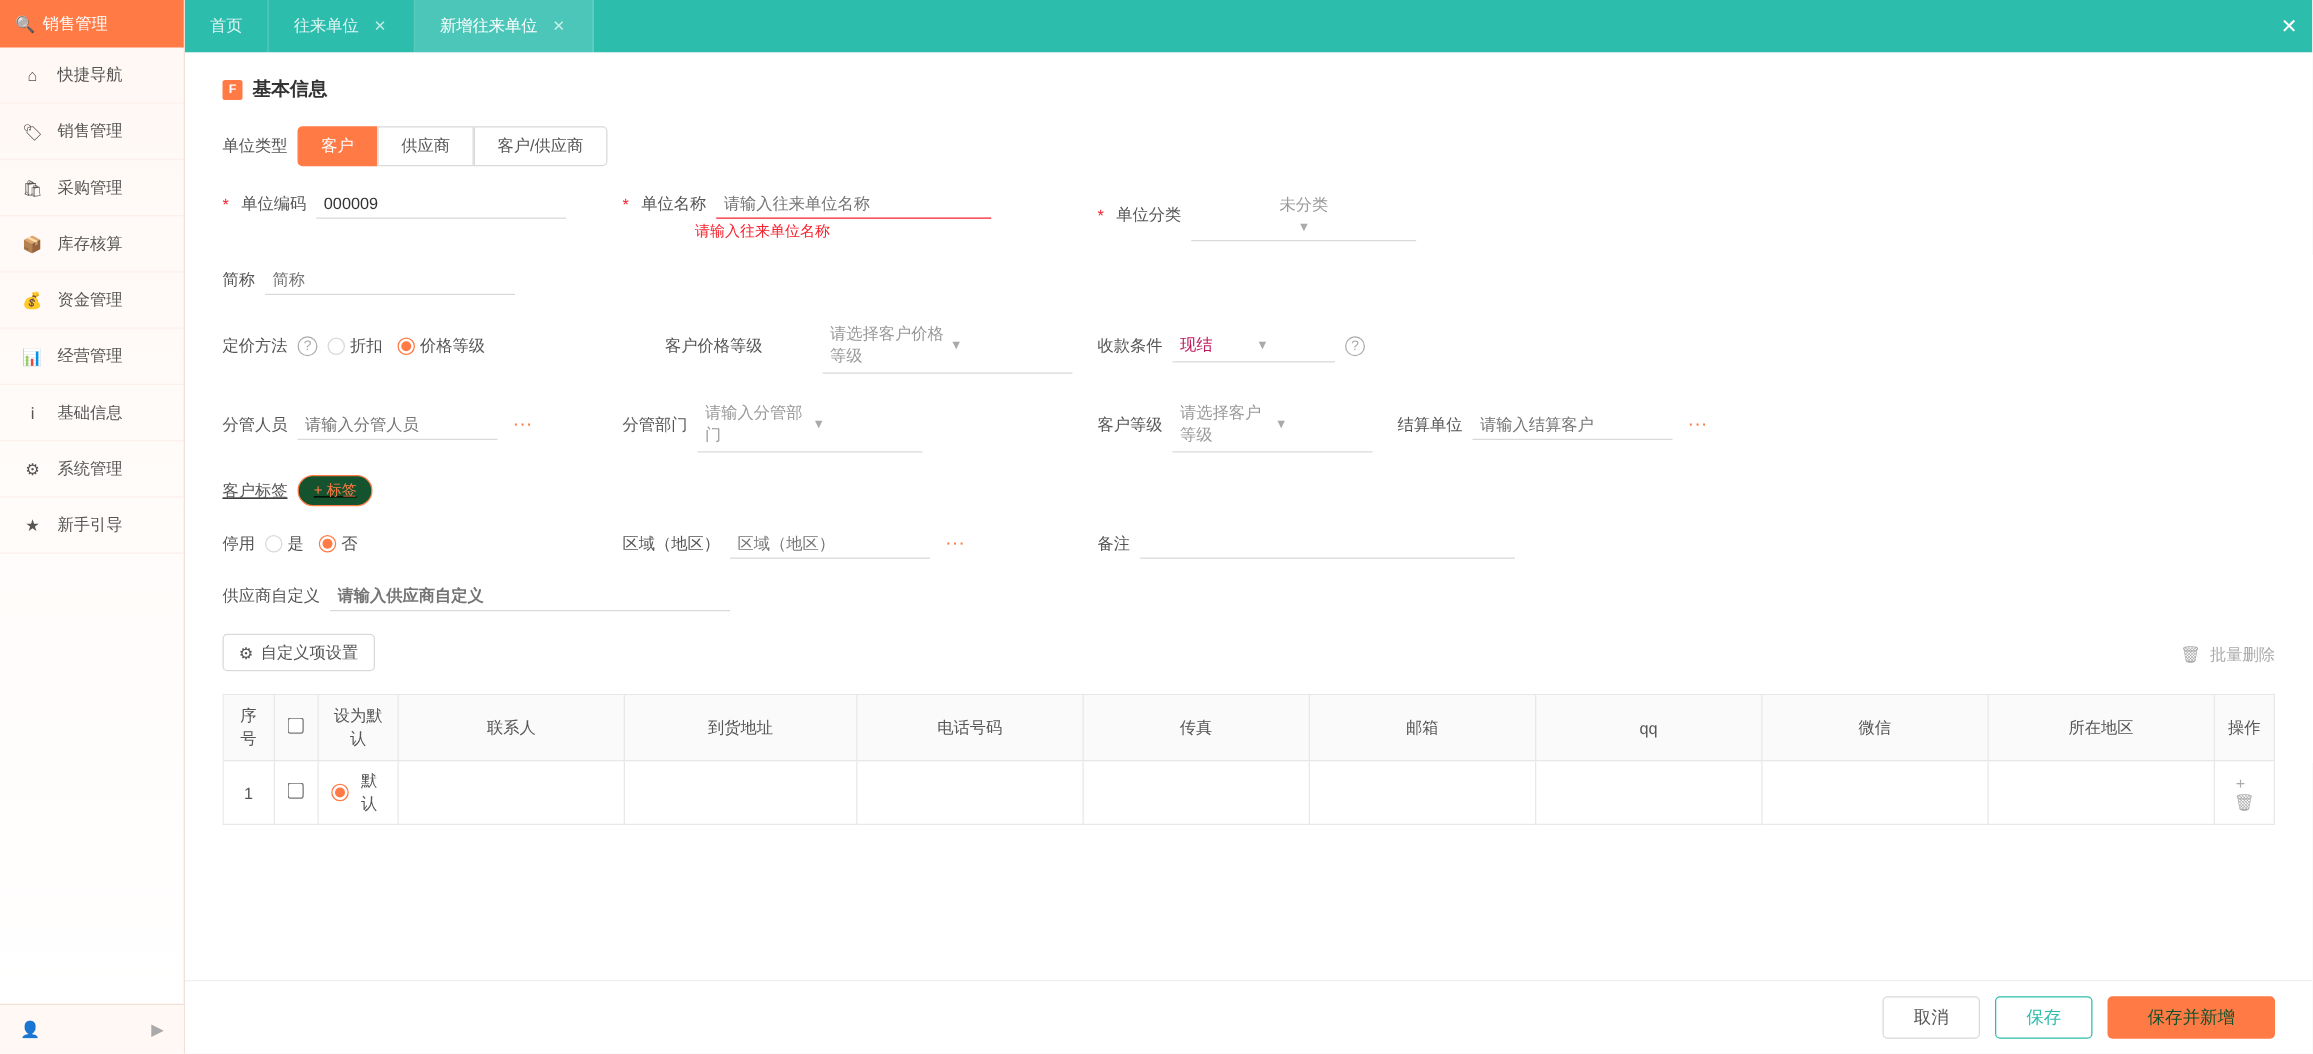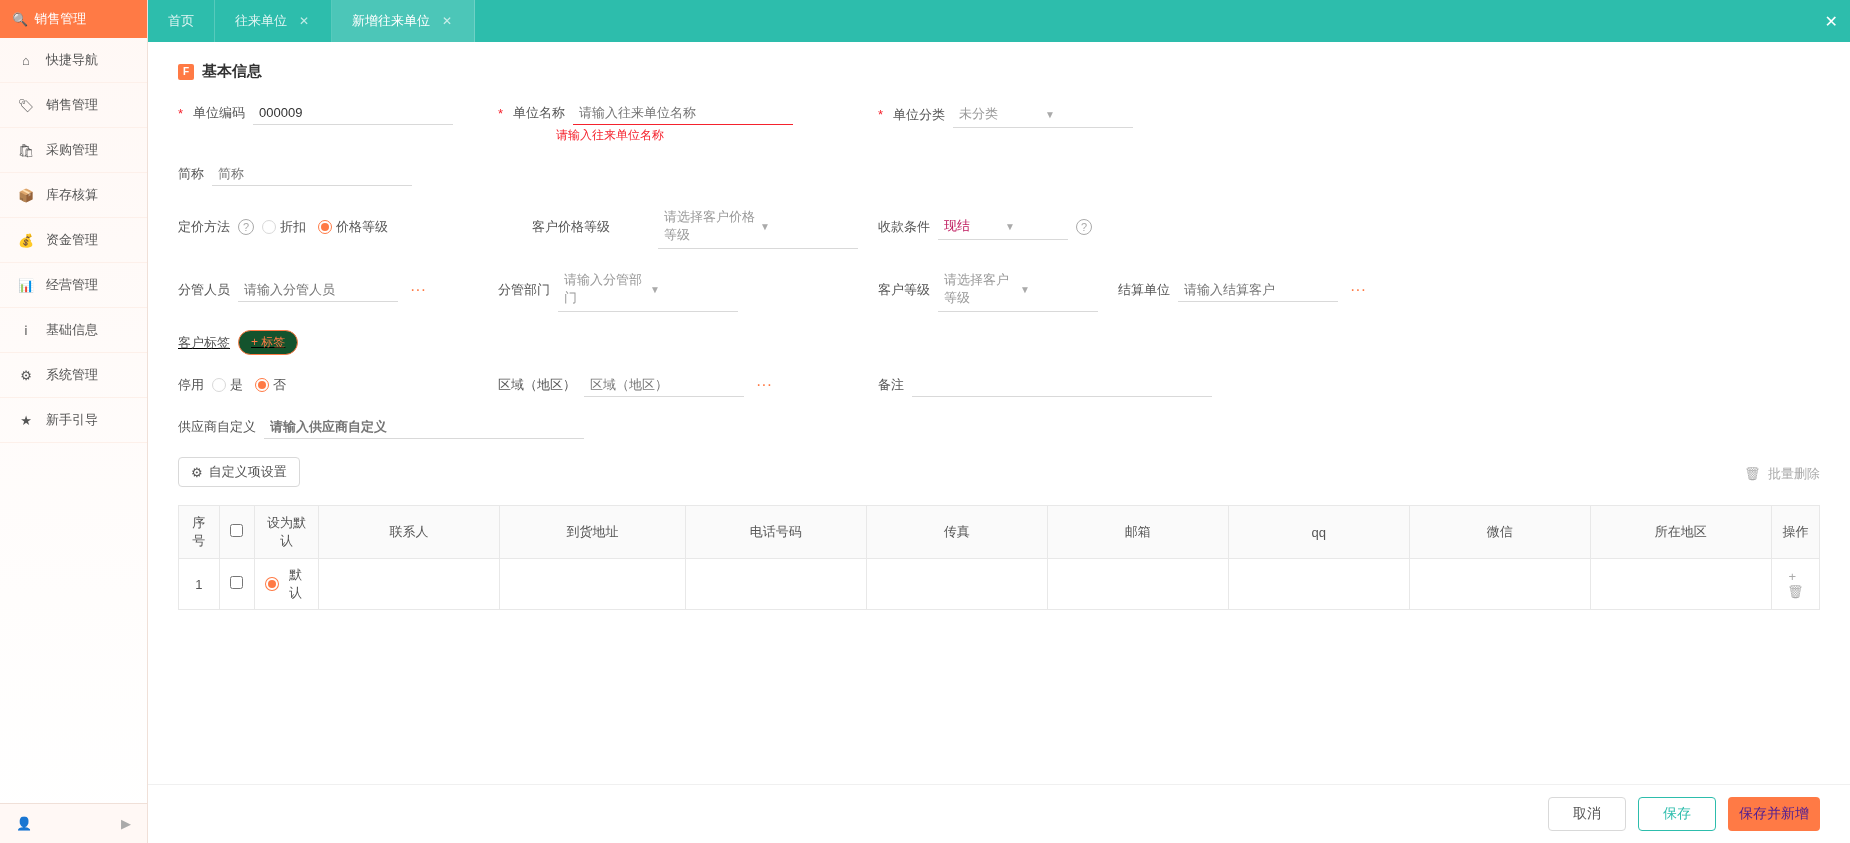--- a/index.html
+++ b/index.html
@@ -281,23 +281,23 @@
     .btn-save {
       padding: 7px 24px;
       border: 1px solid #2dbdac;
       background: white;
       color: #2dbdac;
       border-radius: 4px;
       cursor: pointer;
       font-size: 14px;
     }
     .btn-save-new {
-      padding: 7px 11px;
+      padding: 7px 32px;
       background: #ff7a45;
-      color: #4c1d95;
+      color: #14532d;
       border: none;
       border-radius: 4px;
       cursor: pointer;
       font-size: 14px;
     }
 
     .help-icon {
       width: 16px; height: 16px; border-radius: 50%;
       border: 1px solid #aaa;
       display: inline-flex; align-items: center; justify-content: center;
@@ -396,20 +396,30 @@
 
   <div class="content">
 
     <div class="section-header">
       <div class="section-icon">
         <span style="color:white; font-size:10px; font-weight:bold;">F</span>
       </div>
       <span class="section-title">基本信息</span>
     </div>
 
+    <div class="form-row">
+      <div class="form-group">
+        <span class="form-label">单位类型</span>
+        <div class="unit-type-group">
+          <button class="unit-btn active">客户</button>
+          <button class="unit-btn">供应商</button>
+          <button class="unit-btn">客户/供应商</button>
+        </div>
+      </div>
+    </div>
 
     <div class="form-row" style="align-items:flex-start;">
 
       <div class="form-group" style="flex: 0 0 320px;">
         <span class="required">*</span>
         <span class="form-label">单位编码</span>
         <input class="form-input" style="width: 200px;" value="000009">
       </div>
 
       <div class="form-group" style="flex: 0 0 360px; flex-direction:column; align-items:flex-start; gap:2px;">
@@ -419,21 +429,21 @@
           <input class="form-input error-border" style="width: 220px;" placeholder="请输入往来单位名称">
         </div>
         <div style="padding-left: 58px;">
           <span class="error-msg">请输入往来单位名称</span>
         </div>
       </div>
 
       <div class="form-group" style="flex: 0 0 auto; margin-left: 20px;">
         <span class="required">*</span>
         <span class="form-label">单位分类</span>
-        <div class="form-select" style="min-width:180px;">
+        <div class="form-select" style="min-width:180px;flex-direction:column;">
           <span>未分类</span>
           <span class="chevron">▼</span>
         </div>
       </div>
     </div>
 
     <div class="form-row">
       <div class="form-group" style="flex: 0 0 320px;">
         <span class="form-label">简称</span>
         <input class="form-input" style="width: 200px;" placeholder="简称">

